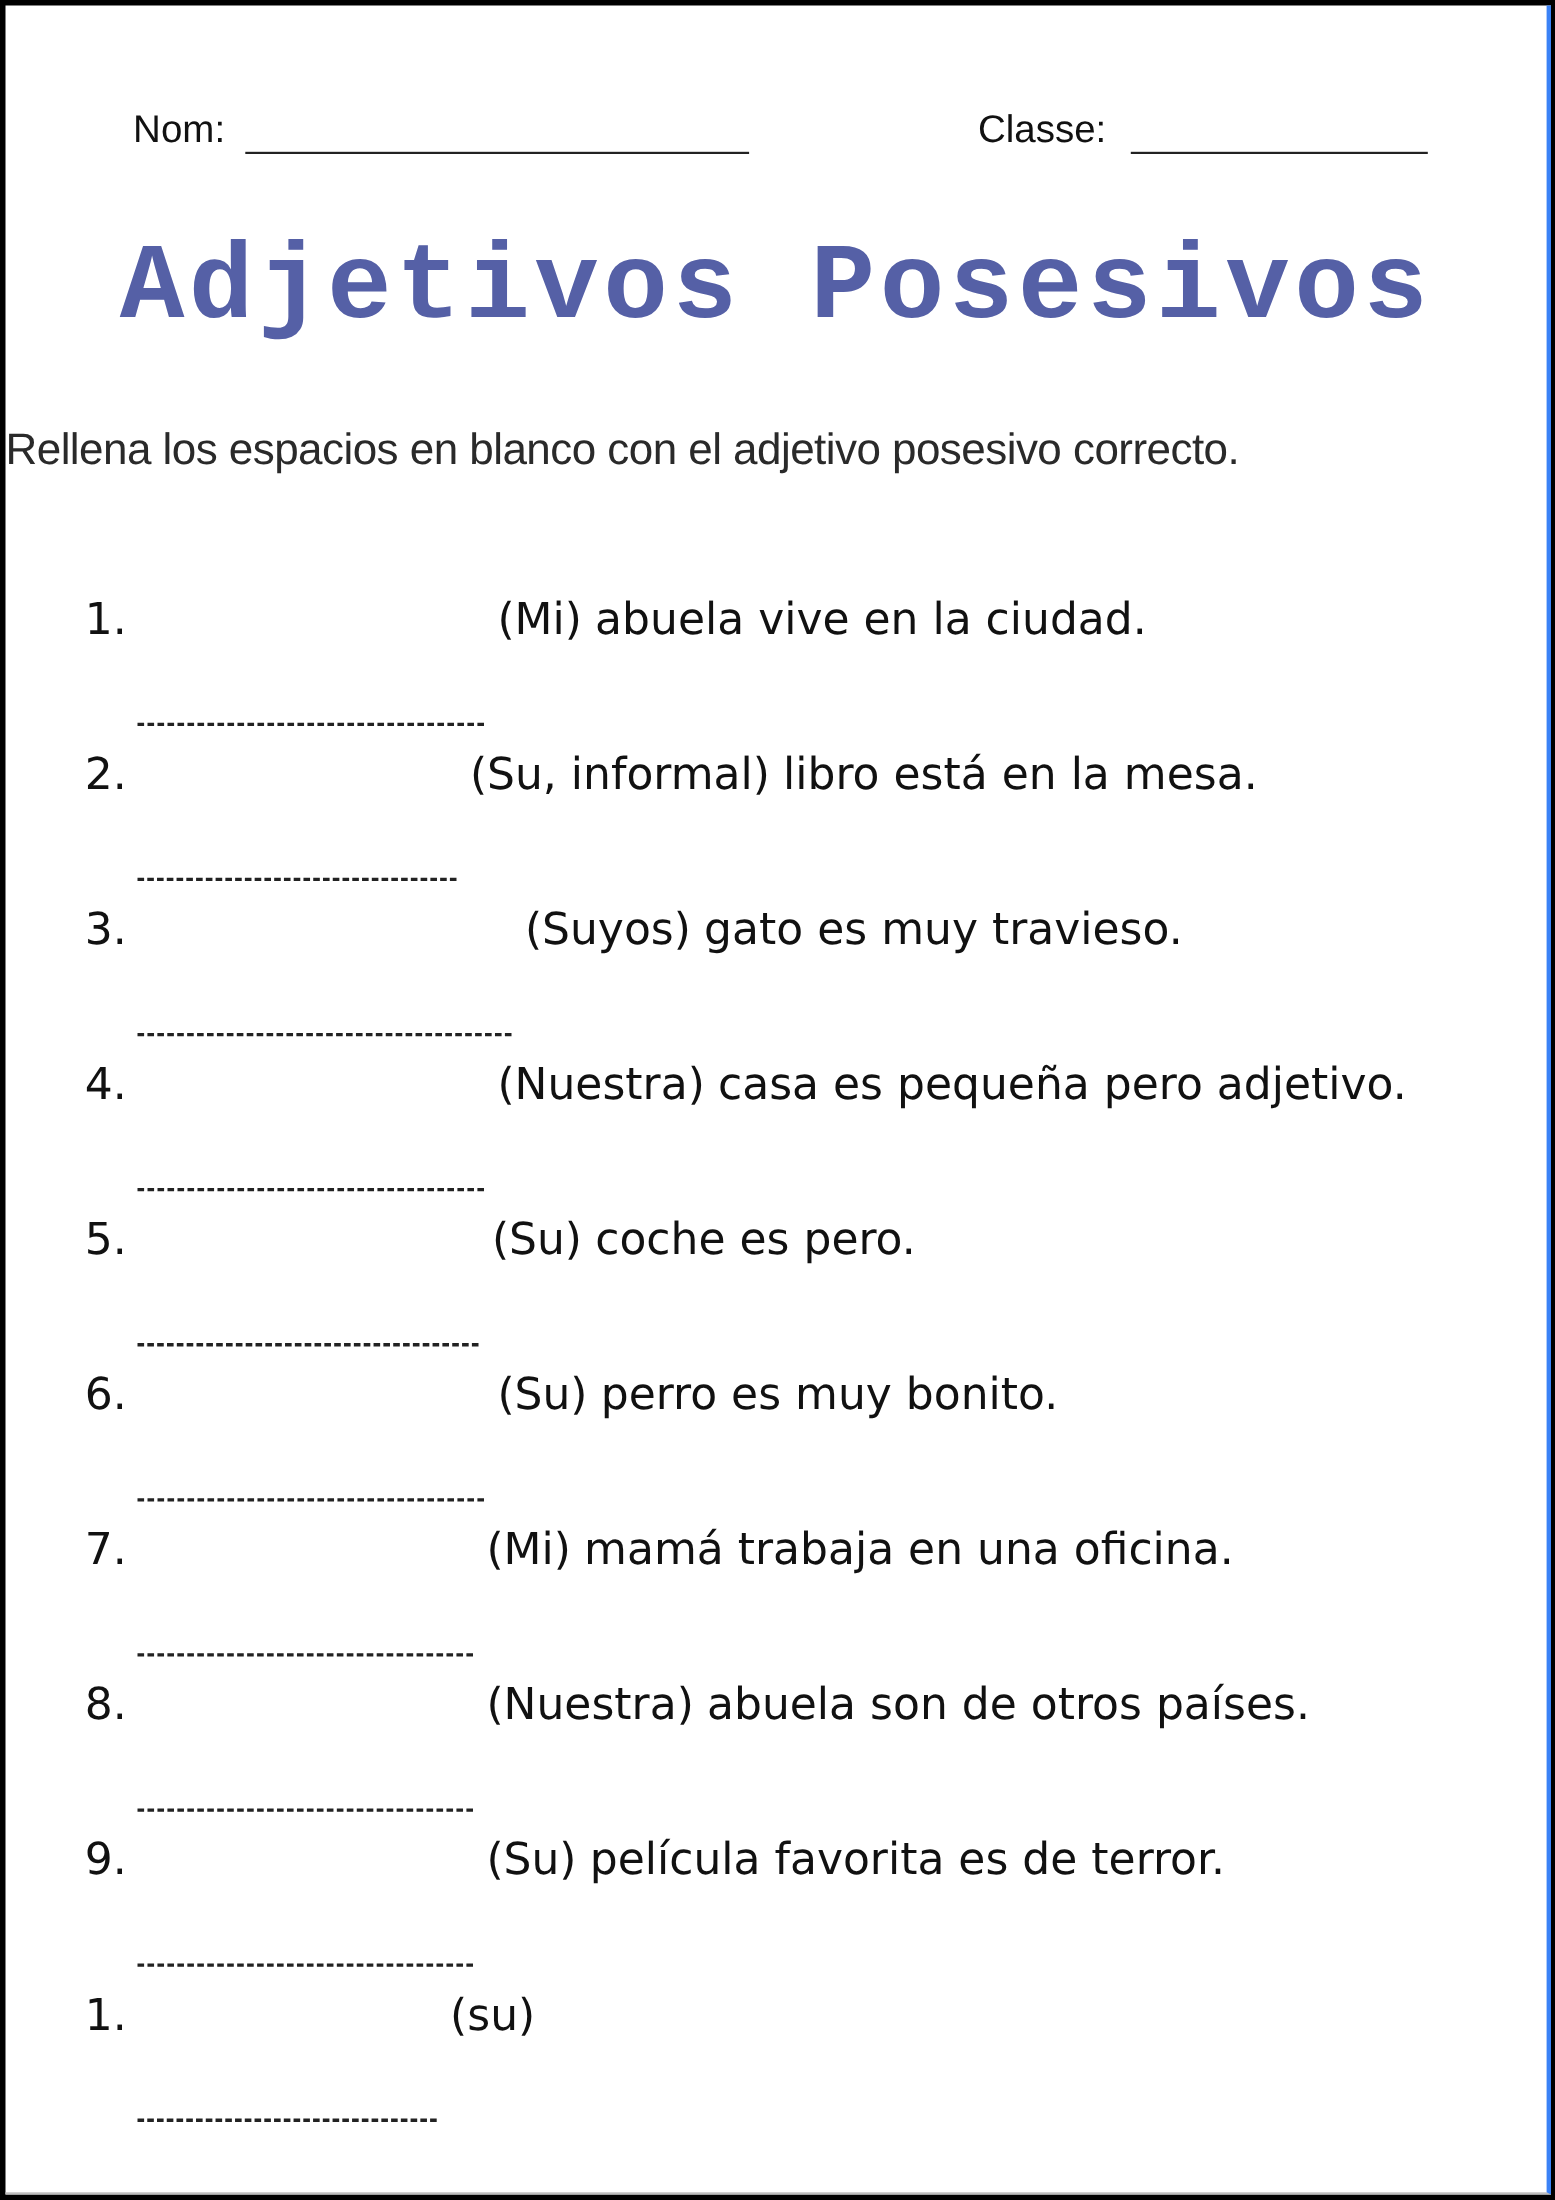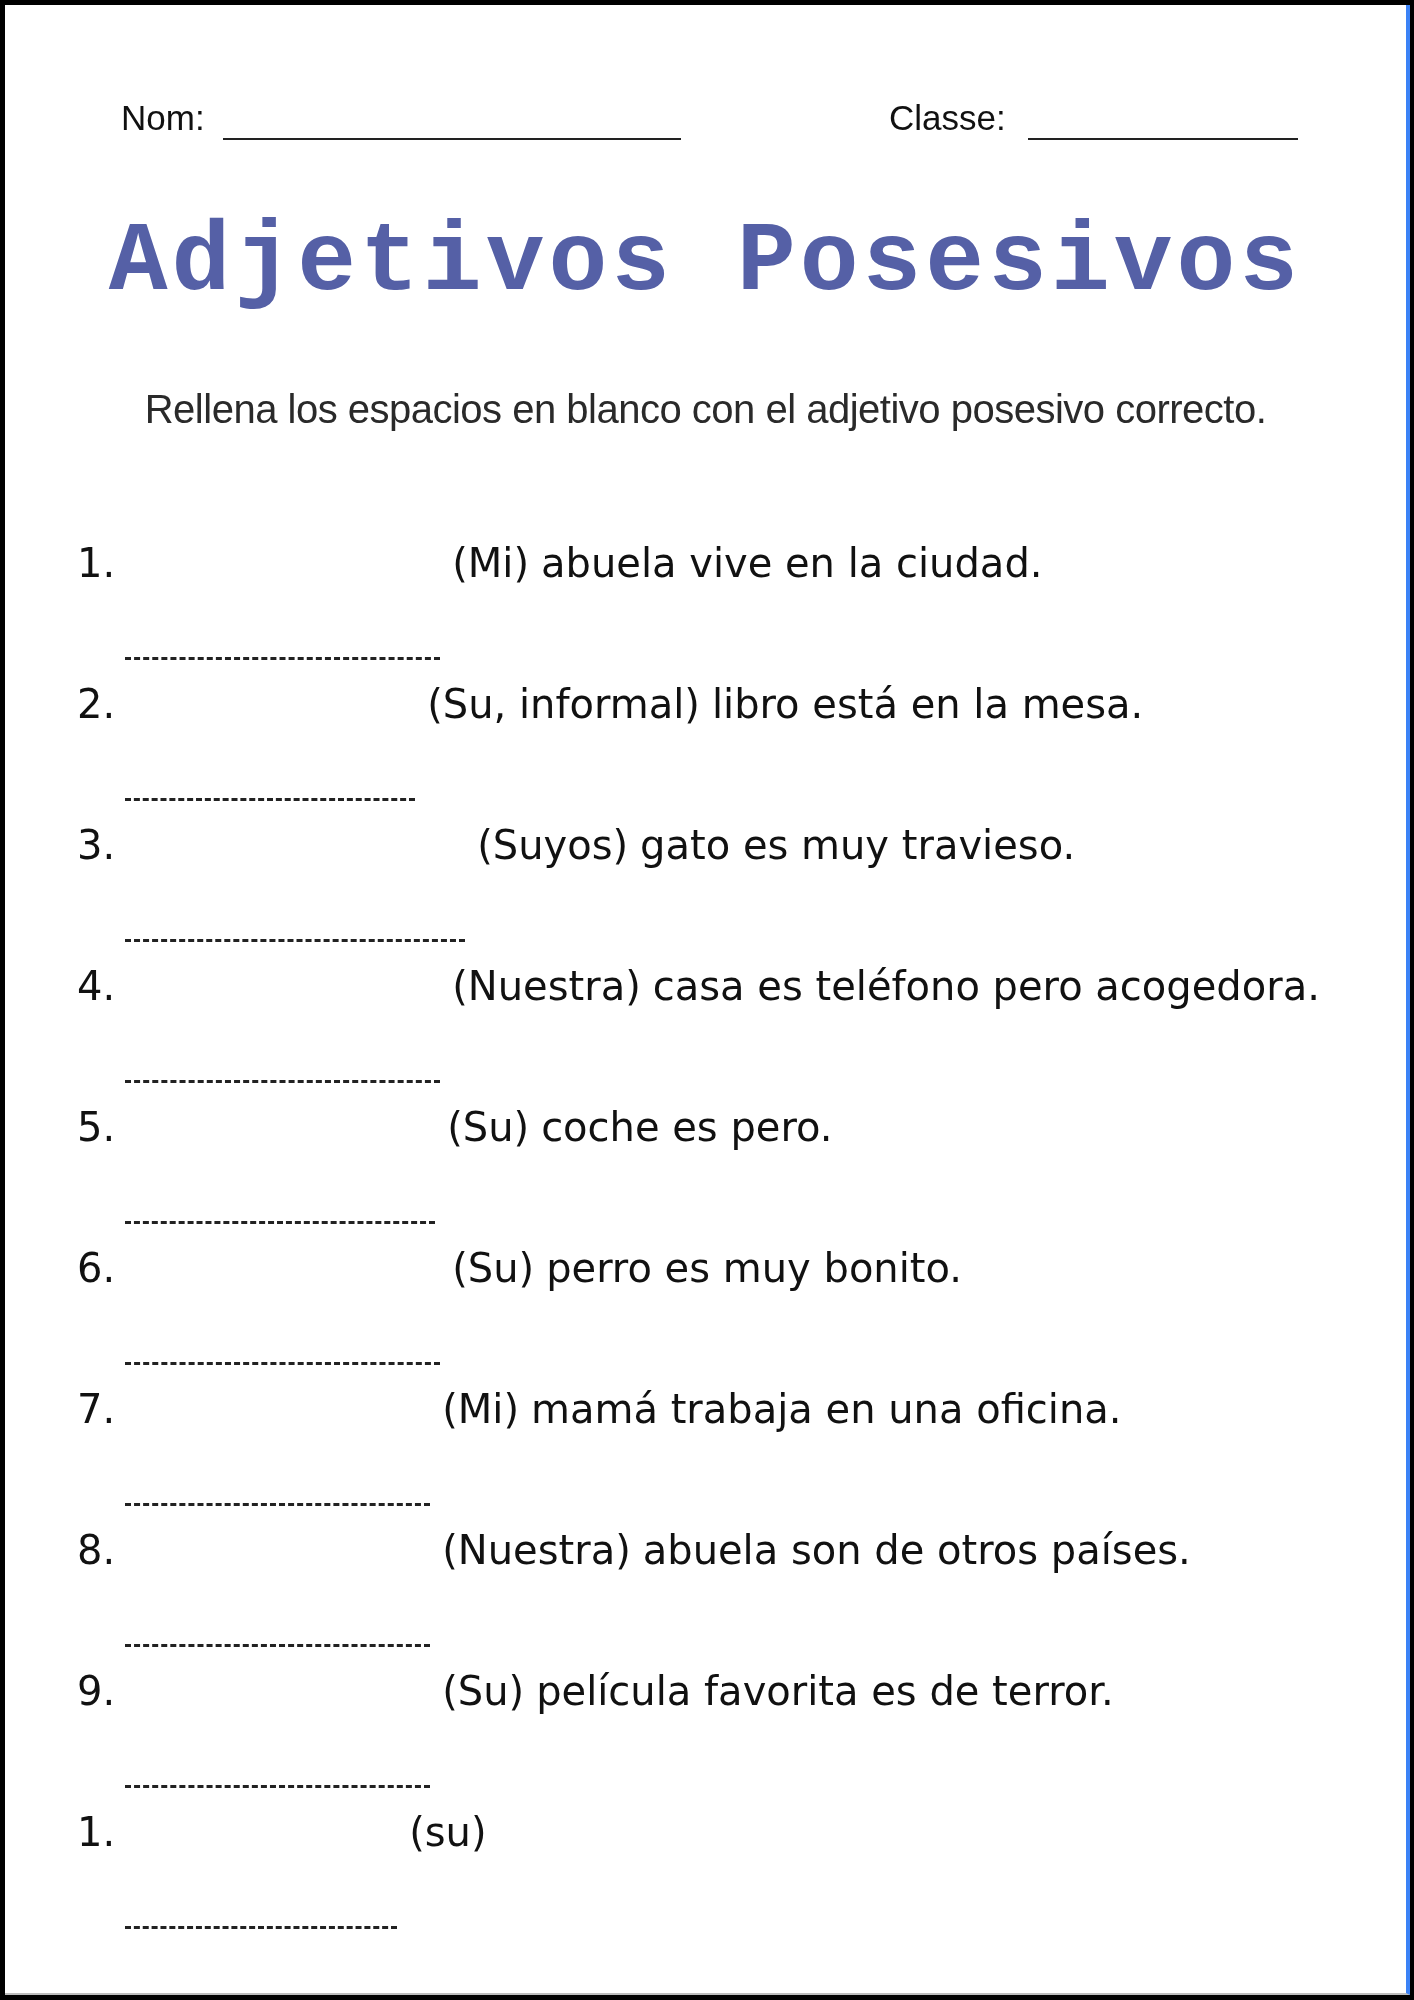--- a/index.html
+++ b/index.html
@@ -63,21 +63,20 @@
       font-size: 98px;
       letter-spacing: 4px;
       color: #5560A6;
       line-height: 120px;
     }
     .subtitle {
       position: absolute;
       top: 374px;
       left: 0;
       width: 100%;
-      text-align: center;
       font-family: "Liberation Sans", sans-serif;
       font-size: 40px;
       color: #2a2a2a;
       letter-spacing: -0.5px;
       line-height: 60px;
     }
     .exercises {
       position: absolute;
       top: 528px;
       left: 72px;
@@ -143,21 +142,21 @@
     <li class="exercise">
       <span class="ex-num">3.</span>
       <span class="ex-blank" style="width:340px"></span>
       <span class="ex-hint">(Suyos)</span>
       <span class="ex-text">gato es muy travieso.</span>
     </li>
     <li class="exercise">
       <span class="ex-num">4.</span>
       <span class="ex-blank" style="width:315px"></span>
       <span class="ex-hint">(Nuestra)</span>
-      <span class="ex-text">casa es teléfono pero acogedora.</span>
+      <span class="ex-text">casa es pequeña pero adjetivo.</span>
     </li>
     <li class="exercise">
       <span class="ex-num">5.</span>
       <span class="ex-blank" style="width:310px"></span>
       <span class="ex-hint">(Su)</span>
       <span class="ex-text">coche es pero.</span>
     </li>
     <li class="exercise">
       <span class="ex-num">6.</span>
       <span class="ex-blank" style="width:315px"></span>

